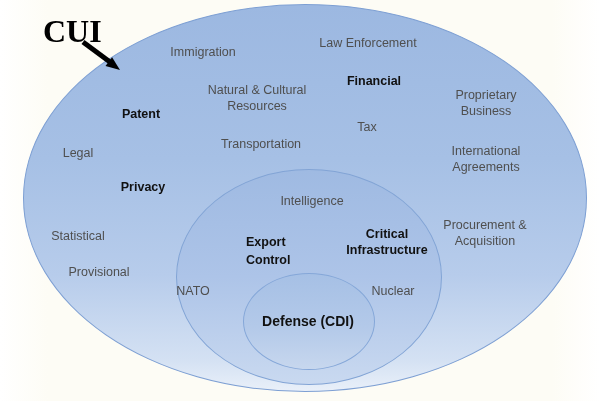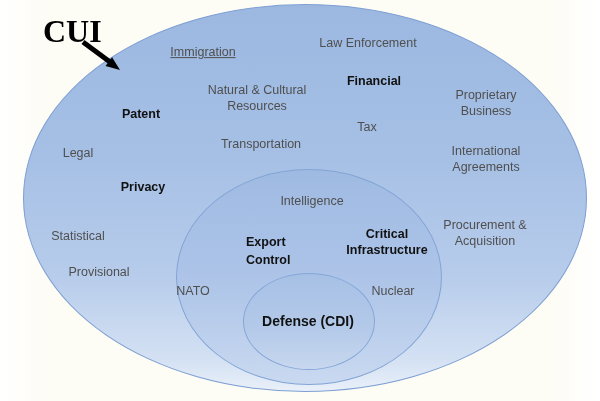--- a/index.html
+++ b/index.html
@@ -72,21 +72,21 @@
   <div class="ellipse outer"></div>
   <div class="ellipse middle"></div>
   <div class="ellipse inner"></div>
 
   <div class="cui-title">CUI</div>
   <svg class="arrow-svg" width="600" height="401" viewBox="0 0 600 401">
     <line x1="83" y1="42" x2="110" y2="62" stroke="#000000" stroke-width="5"></line>
     <polygon points="120,70 105.5,66 112.1,57.2" fill="#000000"></polygon>
   </svg>
 
-  <div class="lbl" style="left:203px;top:53px;text-decoration:underline;">Immigration</div>
+  <div class="lbl" style="left:203px;top:53px;">Immigration</div>
   <div class="lbl" style="left:257px;top:99px;">Natural &amp; Cultural
 Resources</div>
   <div class="lbl" style="left:368px;top:44px;">Law Enforcement</div>
   <div class="lbl b" style="left:374px;top:82px;">Financial</div>
   <div class="lbl" style="left:486px;top:104px;">Proprietary Business</div>
   <div class="lbl" style="left:367px;top:128px;">Tax</div>
   <div class="lbl b" style="left:135px;top:115px;padding-left:12px;">Patent</div>
   <div class="lbl" style="left:78px;top:154px;">Legal</div>
   <div class="lbl" style="left:261px;top:145px;">Transportation</div>
   <div class="lbl" style="left:486px;top:160px;">International

